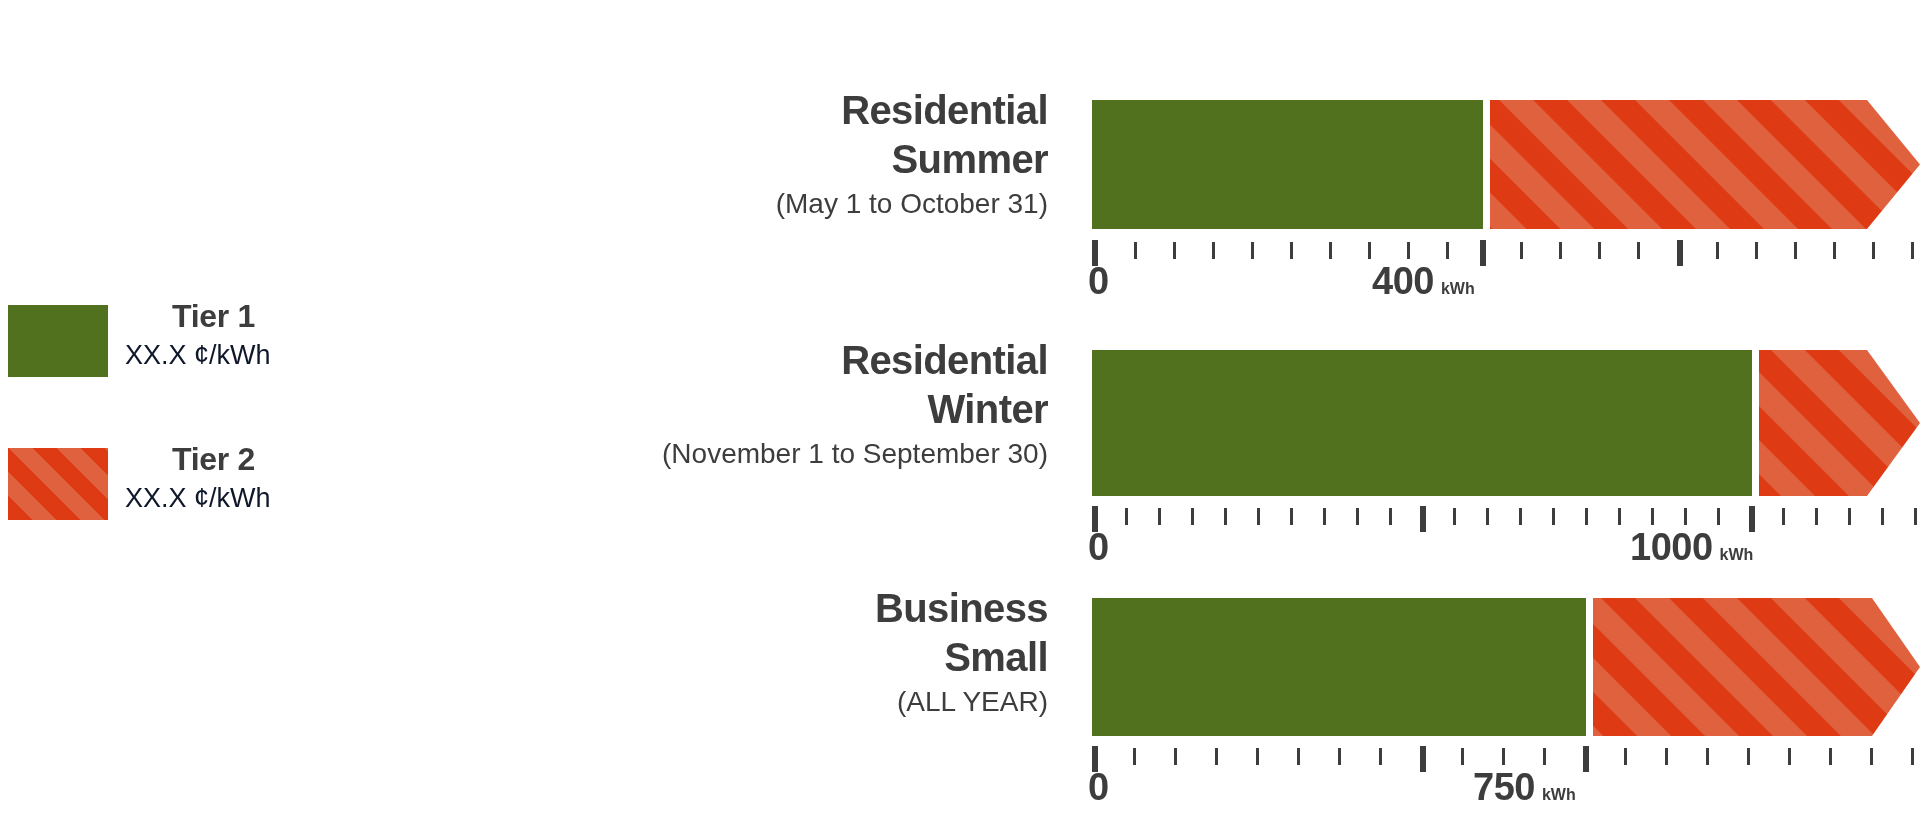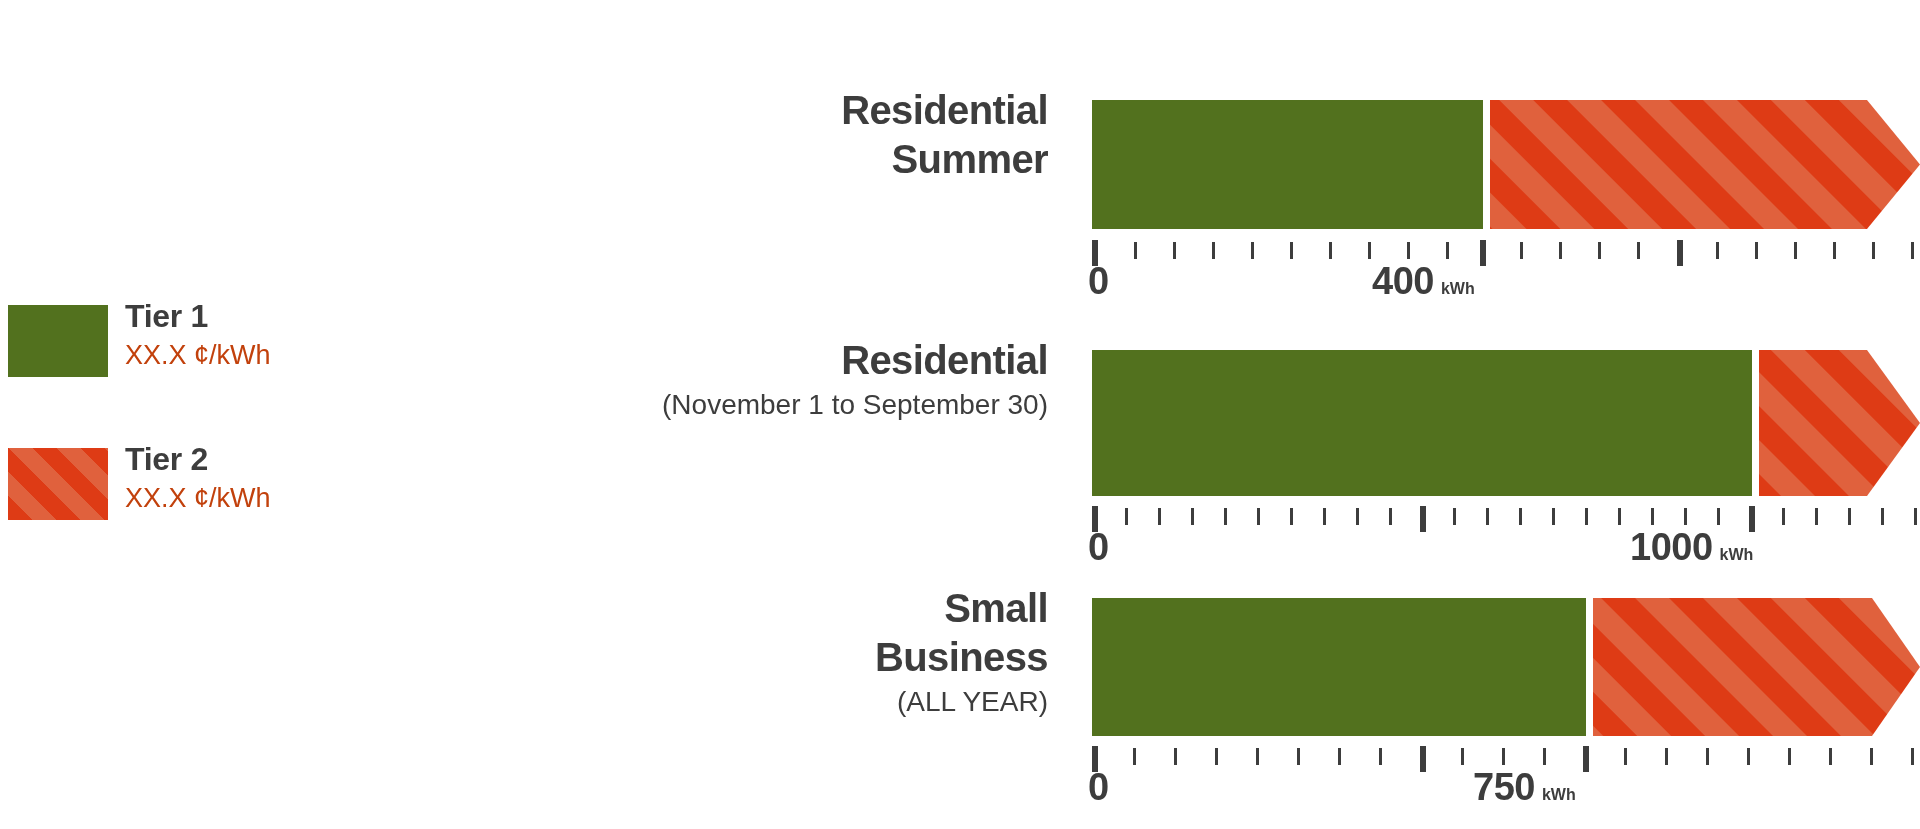--- a/index.html
+++ b/index.html
@@ -56,26 +56,27 @@
     left: 117px;
     top: 0;
   }
   .legend-title {
     font-size: 32px;
     font-weight: bold;
     letter-spacing: -0.3px;
     line-height: 40px;
     color: #3d3d3d;
     white-space: nowrap;
+    margin-left: 47px;
   }
   .legend-sub {
     font-size: 27px;
     font-weight: normal;
     line-height: 38px;
-    color: #c2410c;
+    color: #0f172a;
     white-space: nowrap;
   }
 
   
   #chart {
     position: absolute;
     left: 0;
     top: 0;
     width: 1920px;
     height: 829px;
@@ -172,20 +173,21 @@
     </div>
 
   </div>
 
   <div id="chart">
 
     <div class="bar-row" style="top:0px;">
       <div class="row-label" style="top:86px;">
         <div class="row-title">Residential</div>
         <div class="row-title">Summer</div>
+        <div class="row-sub">(May 1 to October 31)</div>
       </div>
 
       <div class="bar-wrap" style="top:100px;">
         <svg class="bar-svg" width="828" height="129" viewBox="0 0 828 129">
           <defs>
             <pattern id="stripes1" width="48" height="48" patternUnits="userSpaceOnUse" patternTransform="rotate(-45)">
               <rect width="48" height="48" fill="#DE3B15"></rect>
               <rect width="24" height="48" fill="#E0613D"></rect>
             </pattern>
           </defs>
@@ -233,20 +235,21 @@
         </div>
         <div class="axis-label right" style="left:280px;">
           <span class="num">400</span><span class="unit">kWh</span>
         </div>
       </div>
     </div>
 
     <div class="bar-row" style="top:250px;">
       <div class="row-label" style="top:86px;">
         <div class="row-title">Residential</div>
+        <div class="row-title">Winter</div>
         <div class="row-sub">(November 1 to September 30)</div>
       </div>
 
       <div class="bar-wrap" style="top:100px;">
         <svg class="bar-svg" width="828" height="146" viewBox="0 0 828 146">
           <defs>
             <pattern id="stripes2" width="48" height="48" patternUnits="userSpaceOnUse" patternTransform="rotate(-45)">
               <rect width="48" height="48" fill="#DE3B15"></rect>
               <rect width="24" height="48" fill="#E0613D"></rect>
             </pattern>
@@ -294,22 +297,22 @@
           <span class="num">0</span>
         </div>
         <div class="axis-label right" style="left:538px;">
           <span class="num">1000</span><span class="unit">kWh</span>
         </div>
       </div>
     </div>
 
     <div class="bar-row" style="top:498px;">
       <div class="row-label" style="top:86px;">
+        <div class="row-title">Business</div>
         <div class="row-title">Small</div>
-        <div class="row-title">Business</div>
         <div class="row-sub">(ALL YEAR)</div>
       </div>
 
       <div class="bar-wrap" style="top:100px;">
         <svg class="bar-svg" width="828" height="138" viewBox="0 0 828 138">
           <defs>
             <pattern id="stripes3" width="48" height="48" patternUnits="userSpaceOnUse" patternTransform="rotate(-45)">
               <rect width="48" height="48" fill="#DE3B15"></rect>
               <rect width="24" height="48" fill="#E0613D"></rect>
             </pattern>

